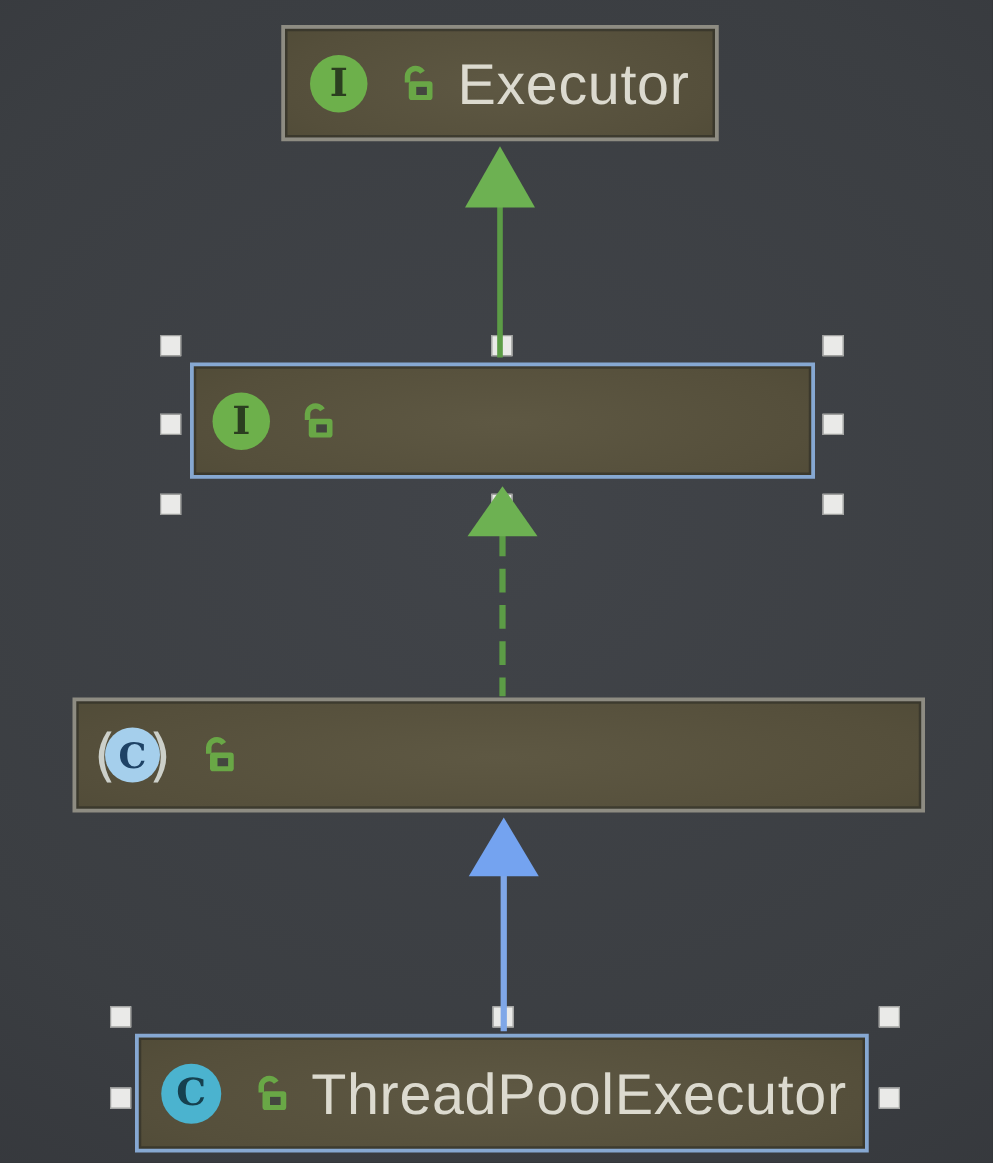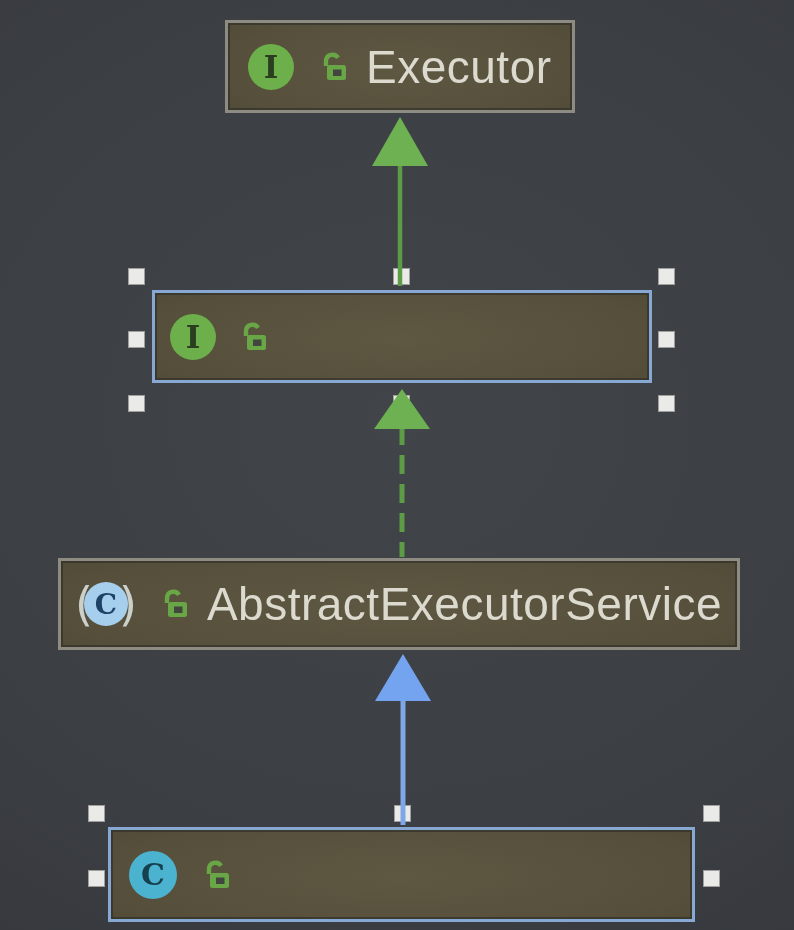--- a/index.html
+++ b/index.html
@@ -109,27 +109,27 @@
       <span class="type-circle abstract-circle">
         <span class="abstract-letter">C</span>
       </span>
       <span class="paren close">)</span>
     </span>
     <svg class="lock tight" width="34" height="34" viewBox="0 0 34 34">
       <path d="M10 16 v-5 a6.5 6.5 0 0 1 12 -3.2" stroke="#69a746" stroke-width="4.4" fill="none"></path>
       <rect x="11" y="15" width="19" height="15" rx="2.5" fill="#69a746"></rect>
       <rect x="17" y="19.5" width="8.5" height="6.5" fill="#43463f"></rect>
     </svg>
-    <span class="label">AbstractExecutorService</span>
   </div>
 
   <div class="node selected" style="left:108px;top:827px;width:587px;height:95px;padding-left:18px">
     <span class="type-circle class-circle">
       <span class="class-letter">C</span>
     </span>
     <svg class="lock" width="34" height="34" viewBox="0 0 34 34">
       <path d="M10 16 v-5 a6.5 6.5 0 0 1 12 -3.2" stroke="#69a746" stroke-width="4.4" fill="none"></path>
       <rect x="11" y="15" width="19" height="15" rx="2.5" fill="#69a746"></rect>
       <rect x="17" y="19.5" width="8.5" height="6.5" fill="#43463f"></rect>
     </svg>
+    <span class="label">ThreadPoolExecutor</span>
   </div>
 
 </div>
 
 </body></html>

